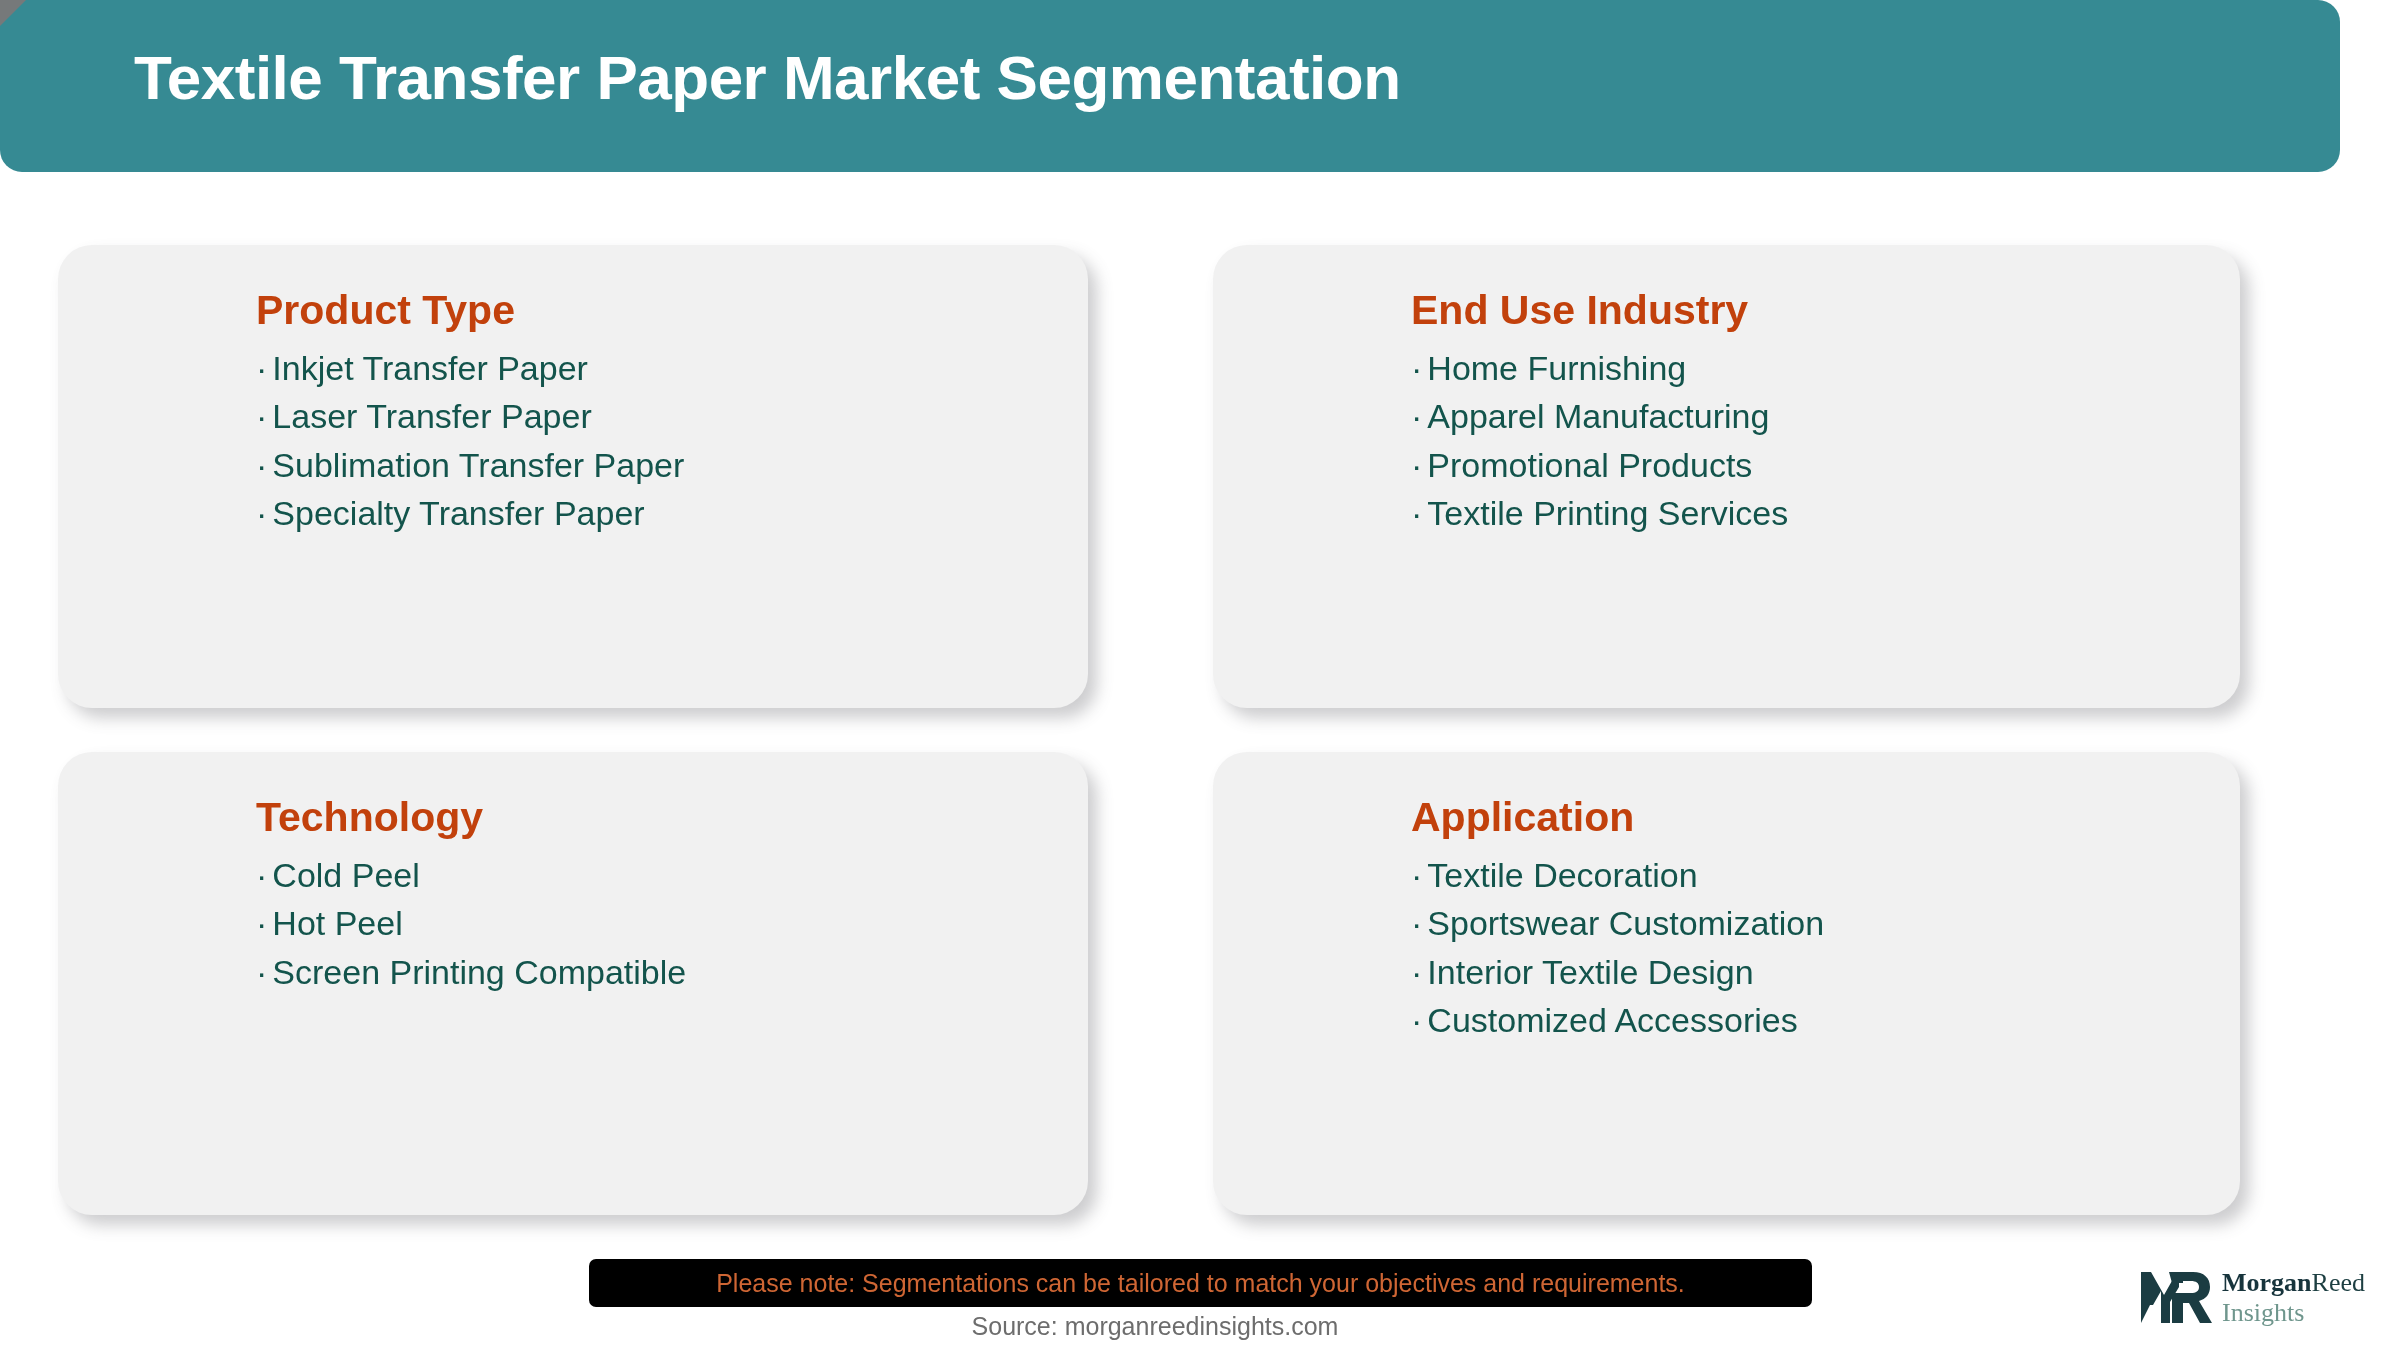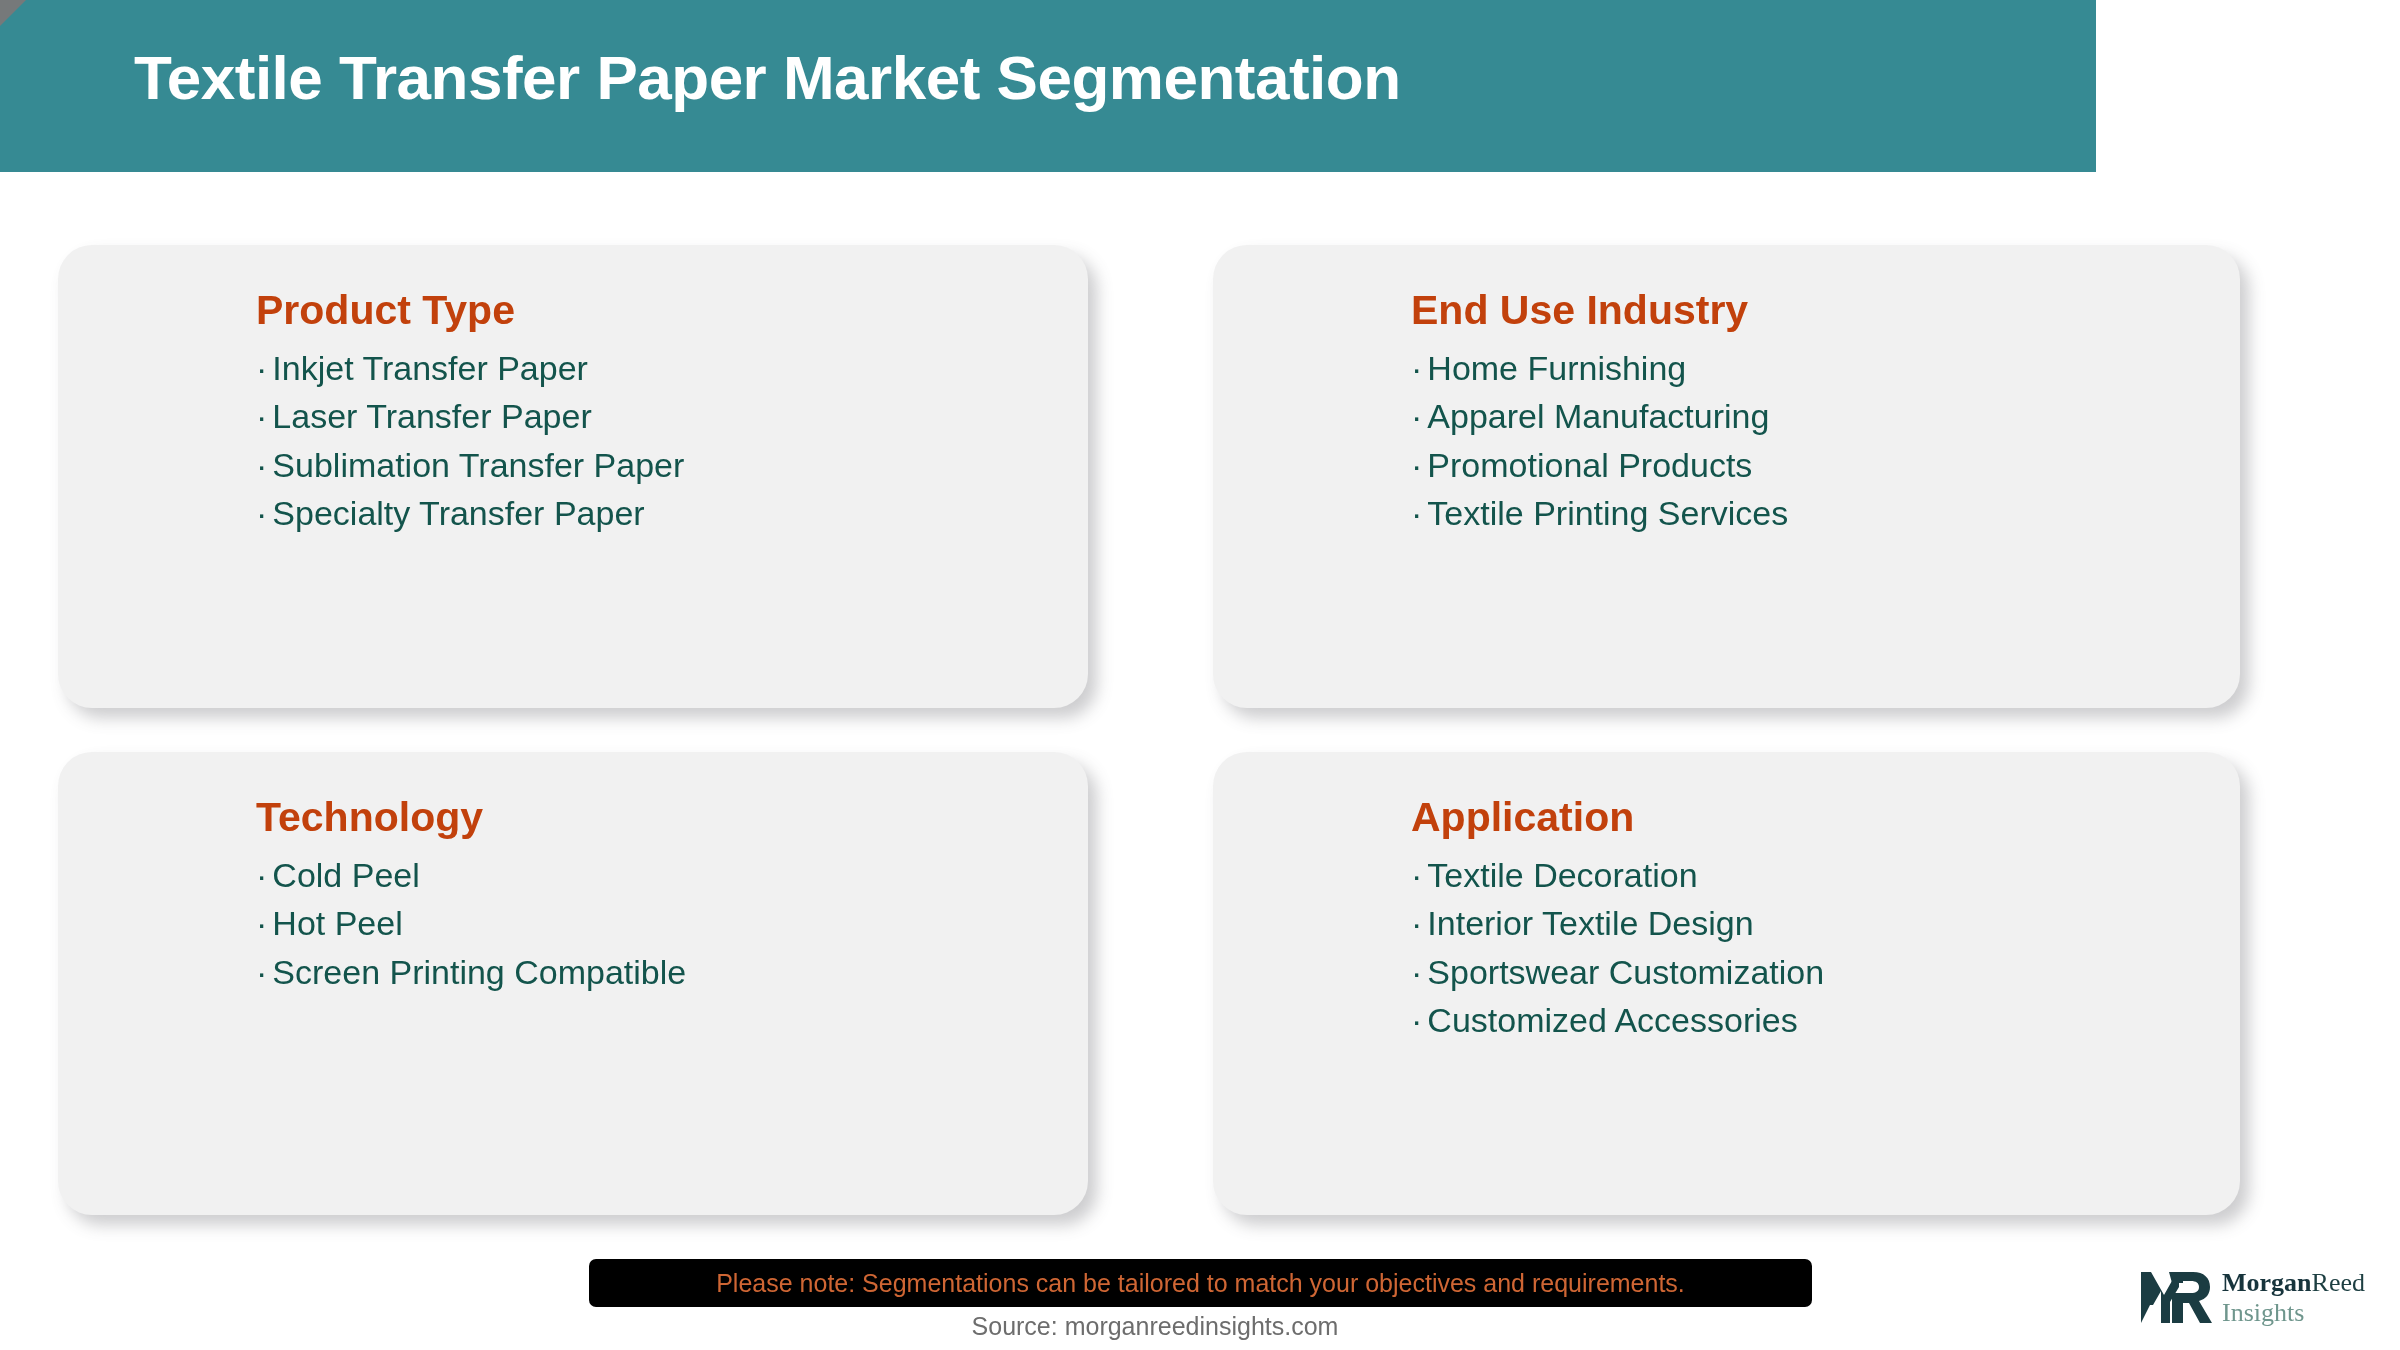--- a/index.html
+++ b/index.html
@@ -12,22 +12,23 @@
   .slide {
     position:relative;
     width:2400px; height:1350px;
     background:#ffffff;
   }
 
   
   .header {
     position:absolute;
     left:0; top:0;
-    width:2096px; height:172px;
+    width:2340px; height:172px;
     background:#368a93;
+    border-radius:22px;
   }
   .header-corner {
     position:absolute;
     left:0; top:0;
     width:0; height:0;
     border-left:26px solid #76797a;
     border-bottom:26px solid transparent;
   }
   .header-title {
     position:absolute;
@@ -171,22 +172,22 @@
           <li><span class="bullet">·</span><span>Screen Printing Compatible</span></li>
         </ul>
       </div>
     </div>
 
     <div class="card c3">
       <div class="card-inner">
         <div class="card-title">Application</div>
         <ul class="card-list">
           <li><span class="bullet">·</span><span>Textile Decoration</span></li>
+          <li><span class="bullet">·</span><span>Sportswear Customization</span></li>
           <li><span class="bullet">·</span><span>Interior Textile Design</span></li>
-          <li><span class="bullet">·</span><span>Sportswear Customization</span></li>
           <li><span class="bullet">·</span><span>Customized Accessories</span></li>
         </ul>
       </div>
     </div>
 
   </div>
 
   <div class="note-box">
     <span class="note-text">Please note: Segmentations can be tailored to match your objectives and requirements.</span>
   </div>

